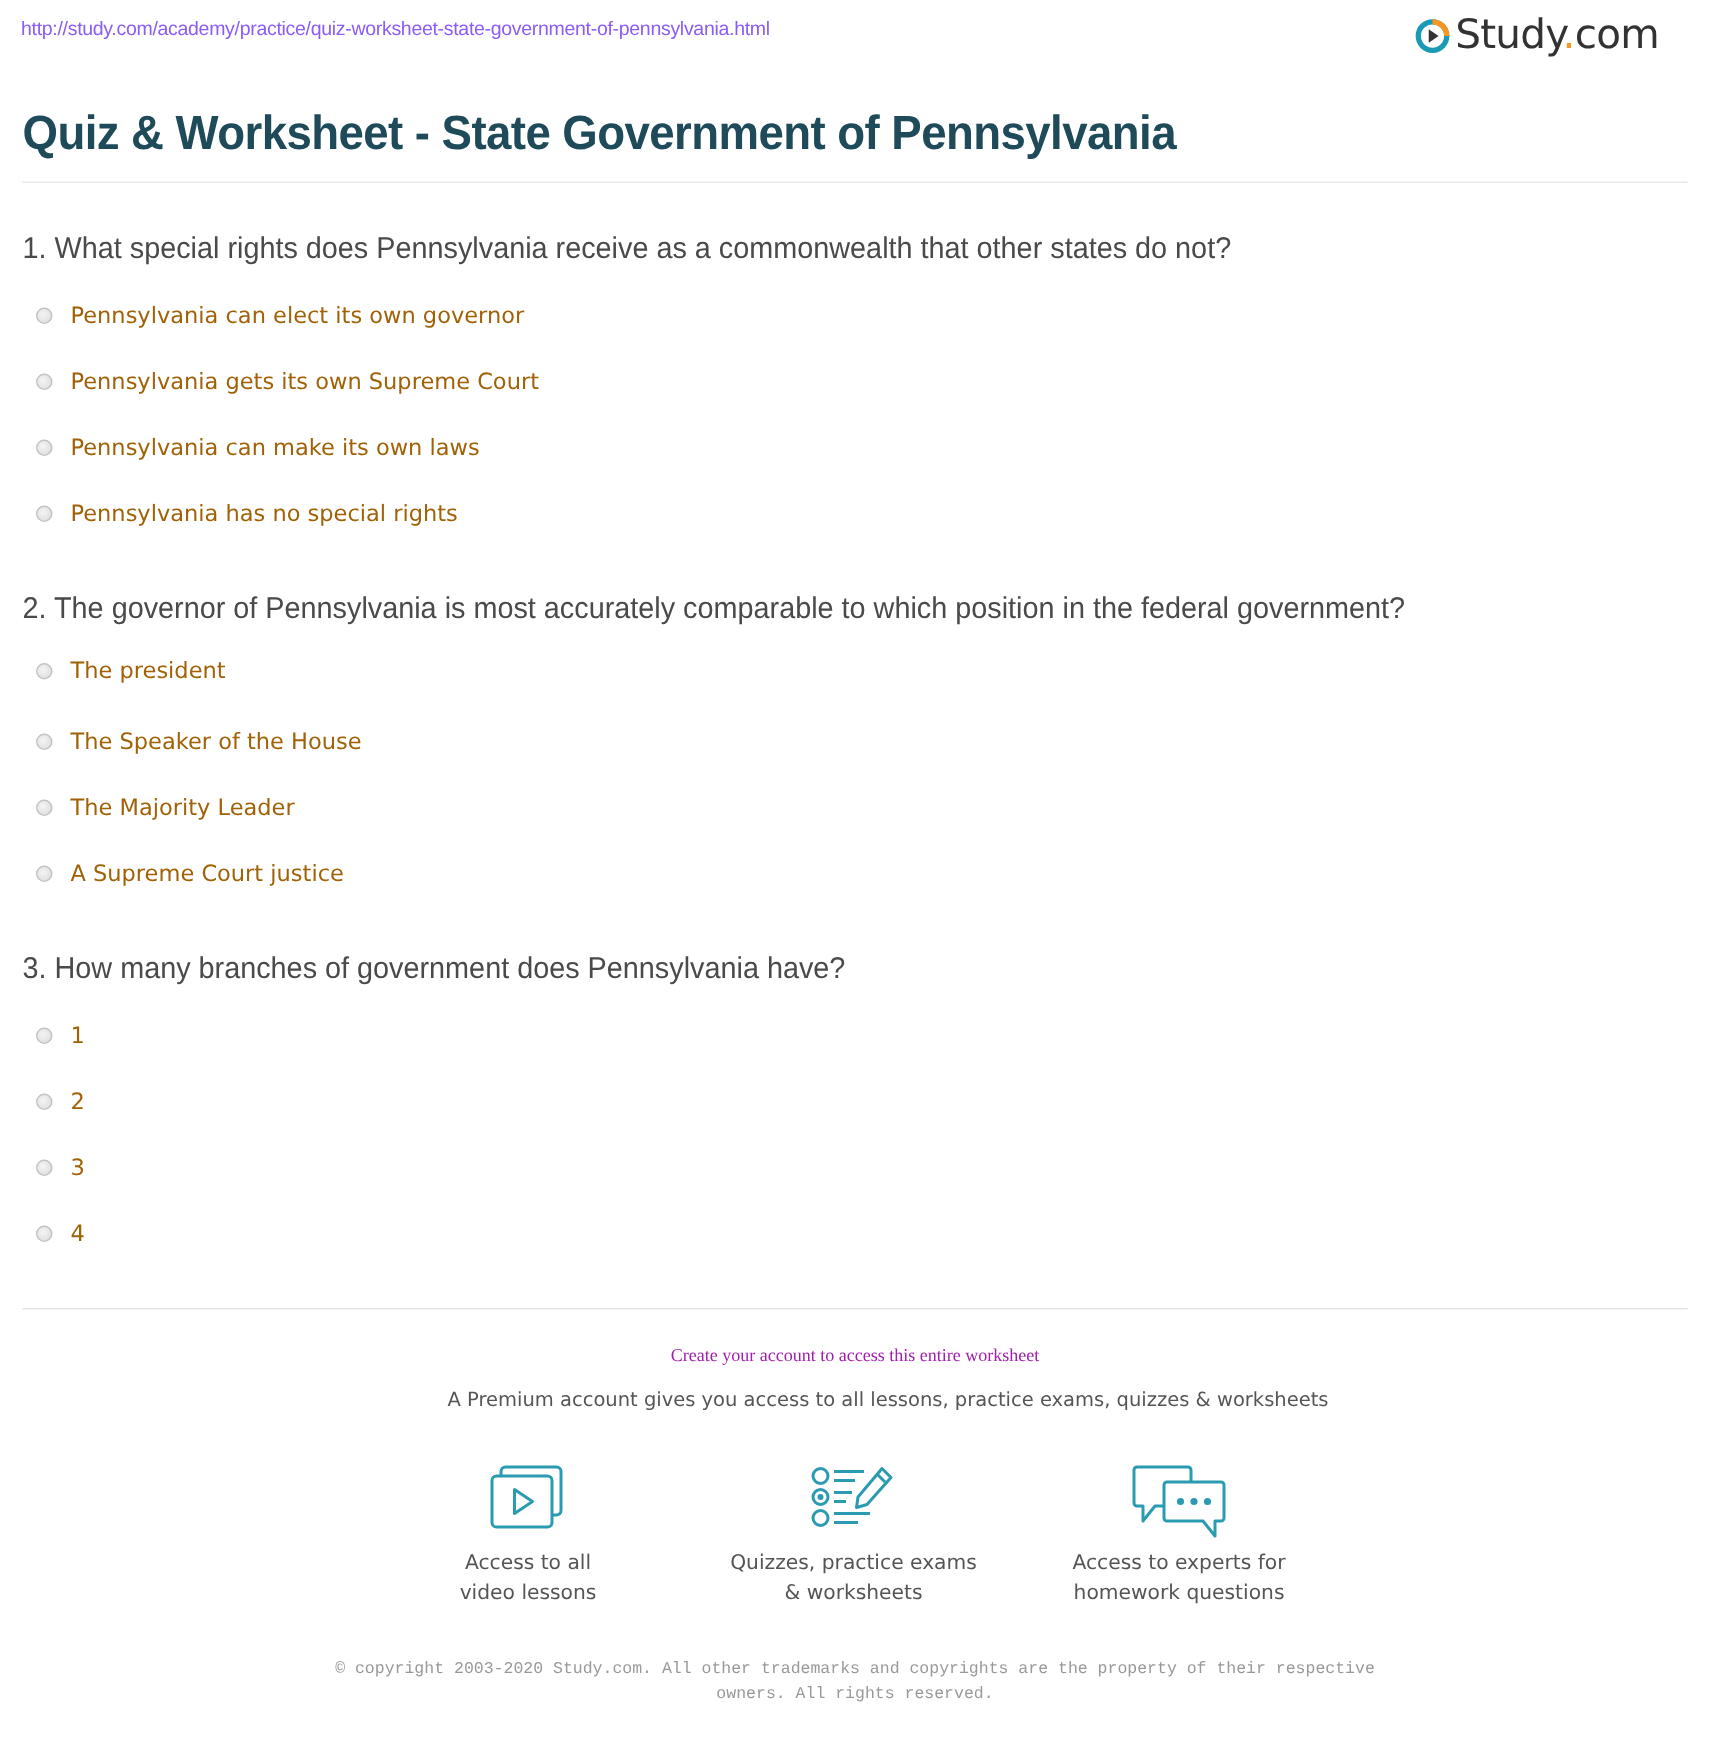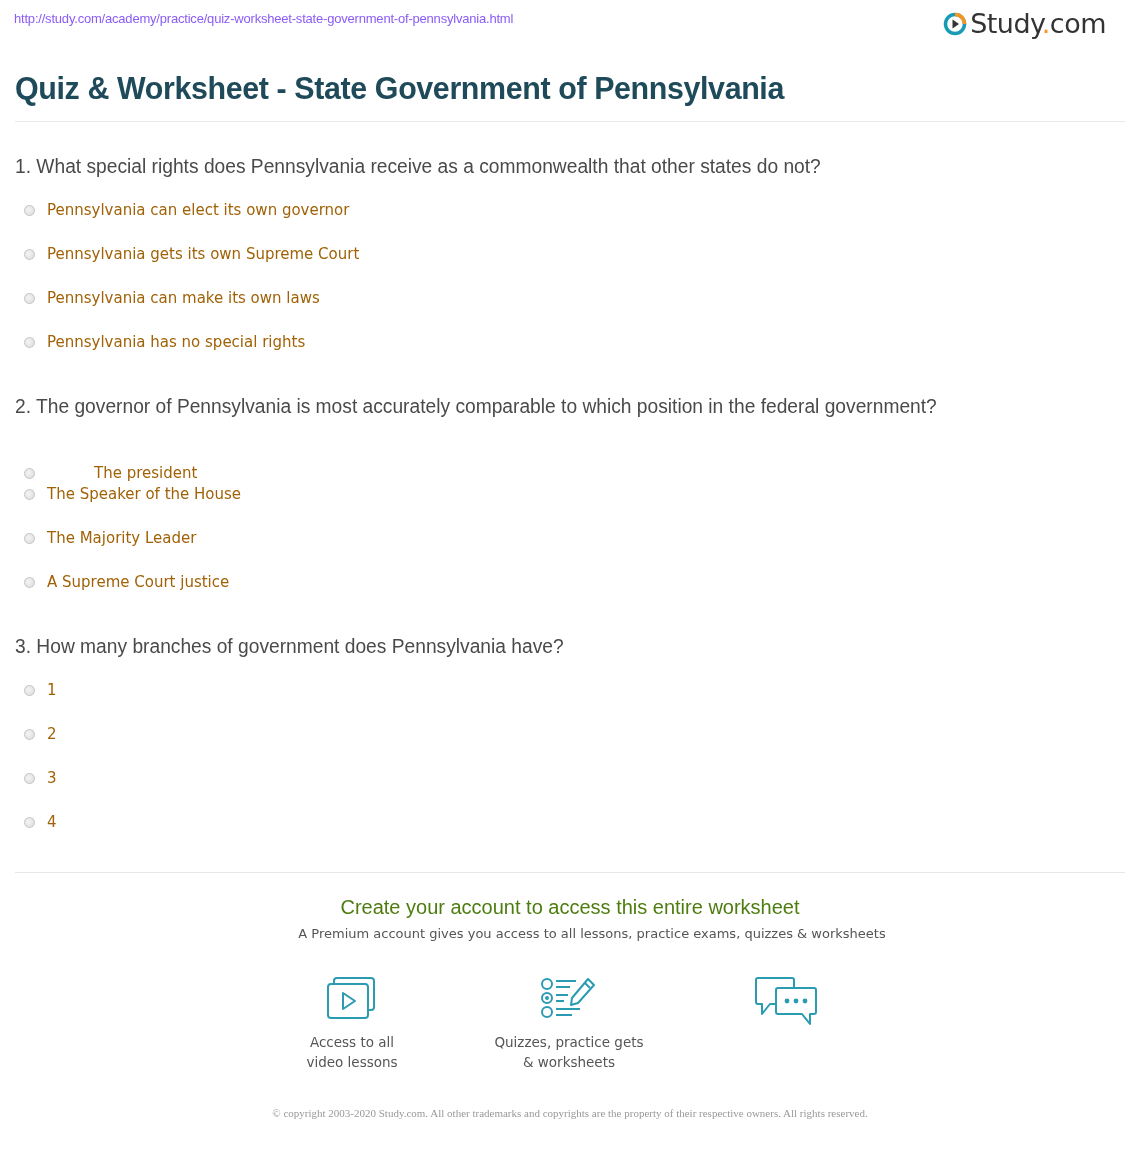--- a/index.html
+++ b/index.html
@@ -56,42 +56,42 @@
     .answer-text {
       font-family: "DejaVu Sans", sans-serif;
       font-size: 15px; color: #a16207;
     }
     .bottom-rule {
       position: absolute; left: 15px; right: 15px; top: 872px;
       height: 1px; background: #e6e6e6;
     }
     .cta-title {
       position: absolute; left: 0; right: 0; top: 896px;
-      text-align: center; font-size: 20px; color: #4d7c0f;
-      font-family: Liberation Sans, sans-serif; font-weight: 300;
+      text-align: center; font-size: 12px; color: #a21caf;
+      font-family: Liberation Serif, serif; font-weight: 300;
     }
     .cta-sub {
       position: absolute; left: 0; right: 0; top: 926px;
       text-align: center; font-size: 13px; color: #555;
       font-family: "DejaVu Sans", sans-serif;
       padding-left: 44px;
     }
     .feature {
       position: absolute; top: 976px; width: 200px;
       text-align: center;
     }
     .feature svg { display: block; margin: 0 auto; }
     .feature-label {
       margin-top: 12px; font-size: 13.5px; color: #555; line-height: 20px;
       font-family: "DejaVu Sans", sans-serif;
     }
     .copyright {
       position: absolute; left: 215px; width: 710px; top: 1105px;
       text-align: center; font-size: 11px; color: #999; line-height: 17px;
-      font-family: Liberation Serif, serif;
+      font-family: Liberation Mono, monospace;
     }
   </style>
 </head>
 <body>
 
 <div class="url">http://study.com/academy/practice/quiz-worksheet-state-government-of-pennsylvania.html</div>
 
 <div class="logo">
   <svg class="logo-mark" viewBox="0 0 24 24">
     <circle cx="12" cy="12" r="9.5" fill="none" stroke="#1a9bb5" stroke-width="3.5"></circle>
@@ -116,21 +116,21 @@
 <label class="answer" style="top:289px;">
     <span class="radio"></span>
     <span class="answer-text">Pennsylvania can make its own laws</span>
   </label>
 <label class="answer" style="top:333px;">
     <span class="radio"></span>
     <span class="answer-text">Pennsylvania has no special rights</span>
   </label>
 
 <div class="question" style="top:395px;">2. The governor of Pennsylvania is most accurately comparable to which position in the federal government?</div>
-<label class="answer" style="top:464px;gap:47px;">
+<label class="answer" style="top:438px;">
     <span class="radio"></span>
     <span class="answer-text">The president</span>
   </label>
 <label class="answer" style="top:485px;">
     <span class="radio"></span>
     <span class="answer-text">The Speaker of the House</span>
   </label>
 <label class="answer" style="top:529px;justify-content:center;">
     <span class="radio"></span>
     <span class="answer-text">The Majority Leader</span>
@@ -184,28 +184,32 @@
     <line x1="16" y1="5" x2="36" y2="5" stroke="#2a9bb0" stroke-width="2"></line>
     <line x1="16" y1="11" x2="30" y2="11" stroke="#2a9bb0" stroke-width="2"></line>
     <line x1="16" y1="19" x2="28" y2="19" stroke="#2a9bb0" stroke-width="2"></line>
     <line x1="16" y1="25" x2="24" y2="25" stroke="#2a9bb0" stroke-width="2"></line>
     <line x1="16" y1="33" x2="40" y2="33" stroke="#2a9bb0" stroke-width="2"></line>
     <line x1="16" y1="39" x2="32" y2="39" stroke="#2a9bb0" stroke-width="2"></line>
     <path d="M48 3 L54 9 L38 27 L31 29 L32 22 Z" fill="#fff" stroke="#2a9bb0" stroke-width="2" stroke-linejoin="round"></path>
     <line x1="45" y1="7" x2="50" y2="12" stroke="#2a9bb0" stroke-width="2"></line>
   </svg>
   <div class="feature-label">
-    <div>Quizzes, practice gets</div>
+    <div>Quizzes, practice exams</div>
     <div>&amp; worksheets</div>
   </div>
 </div>
 
 <div class="feature" style="left:686px;">
   <svg width="64" height="50" viewBox="0 0 64 50">
     <path d="M4 2 H38 a2 2 0 0 1 2 2 V26 a2 2 0 0 1 -2 2 H16 L8 38 V28 H4 a2 2 0 0 1 -2 -2 V4 a2 2 0 0 1 2 -2 Z" fill="#fff" stroke="#2a9bb0" stroke-width="2" stroke-linejoin="round"></path>
     <path d="M24 12 H60 a2 2 0 0 1 2 2 V36 a2 2 0 0 1 -2 2 H56 V48 L48 38 H24 a2 2 0 0 1 -2 -2 V14 a2 2 0 0 1 2 -2 Z" fill="#fff" stroke="#2a9bb0" stroke-width="2" stroke-linejoin="round"></path>
     <circle cx="33" cy="25" r="2.4" fill="#2a9bb0"></circle>
     <circle cx="42" cy="25" r="2.4" fill="#2a9bb0"></circle>
     <circle cx="51" cy="25" r="2.4" fill="#2a9bb0"></circle>
   </svg>
+  <div class="feature-label" style="margin-top:6px;">
+    <div>Access to experts for</div>
+    <div>homework questions</div>
+  </div>
 </div>
 
 <div class="copyright">© copyright 2003-2020 Study.com. All other trademarks and copyrights are the property of their respective owners. All rights reserved.</div>
 
 </body></html>

